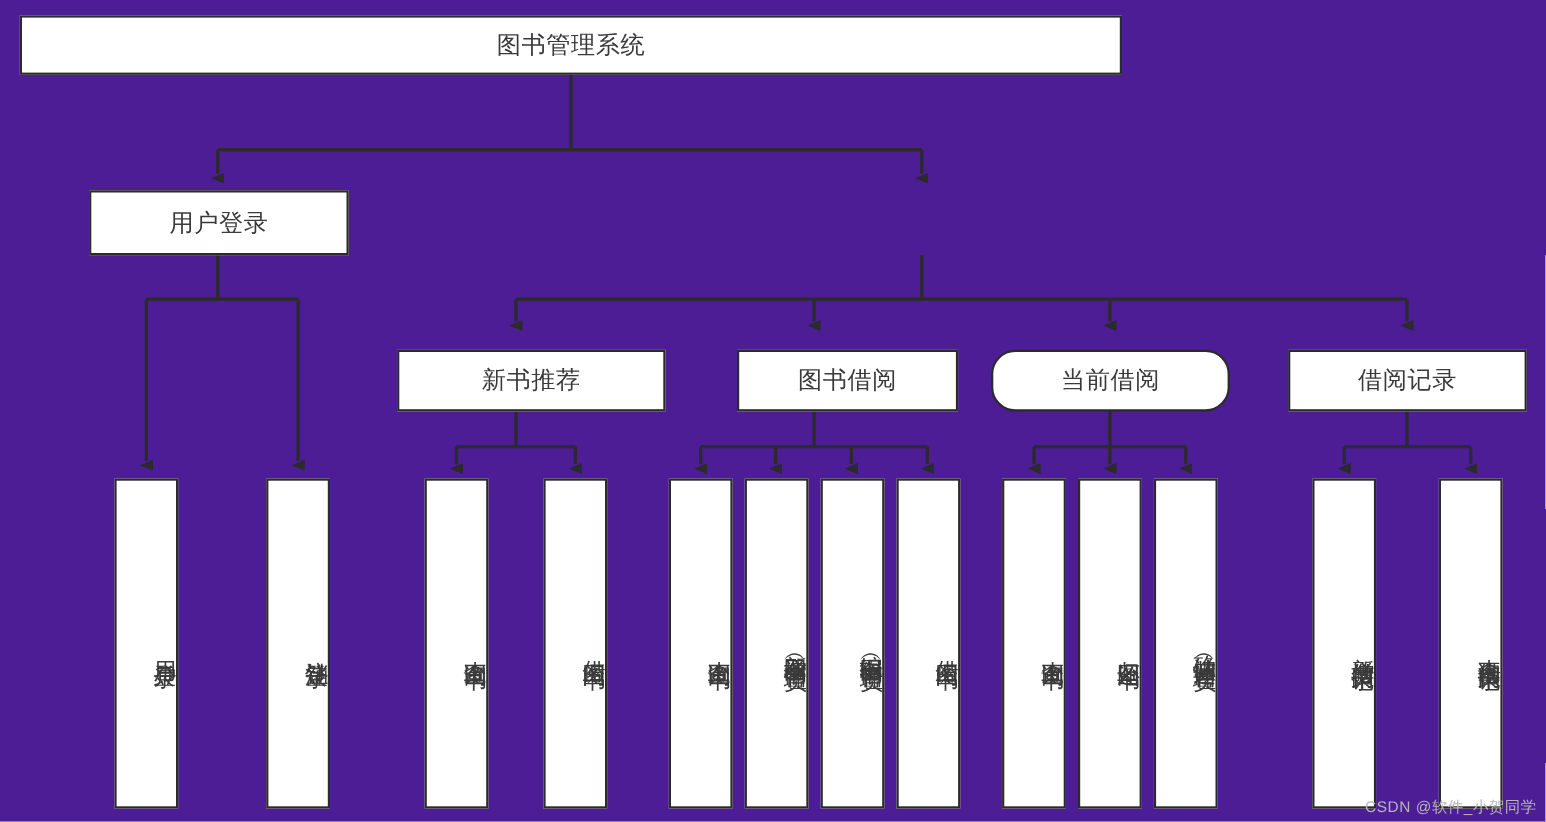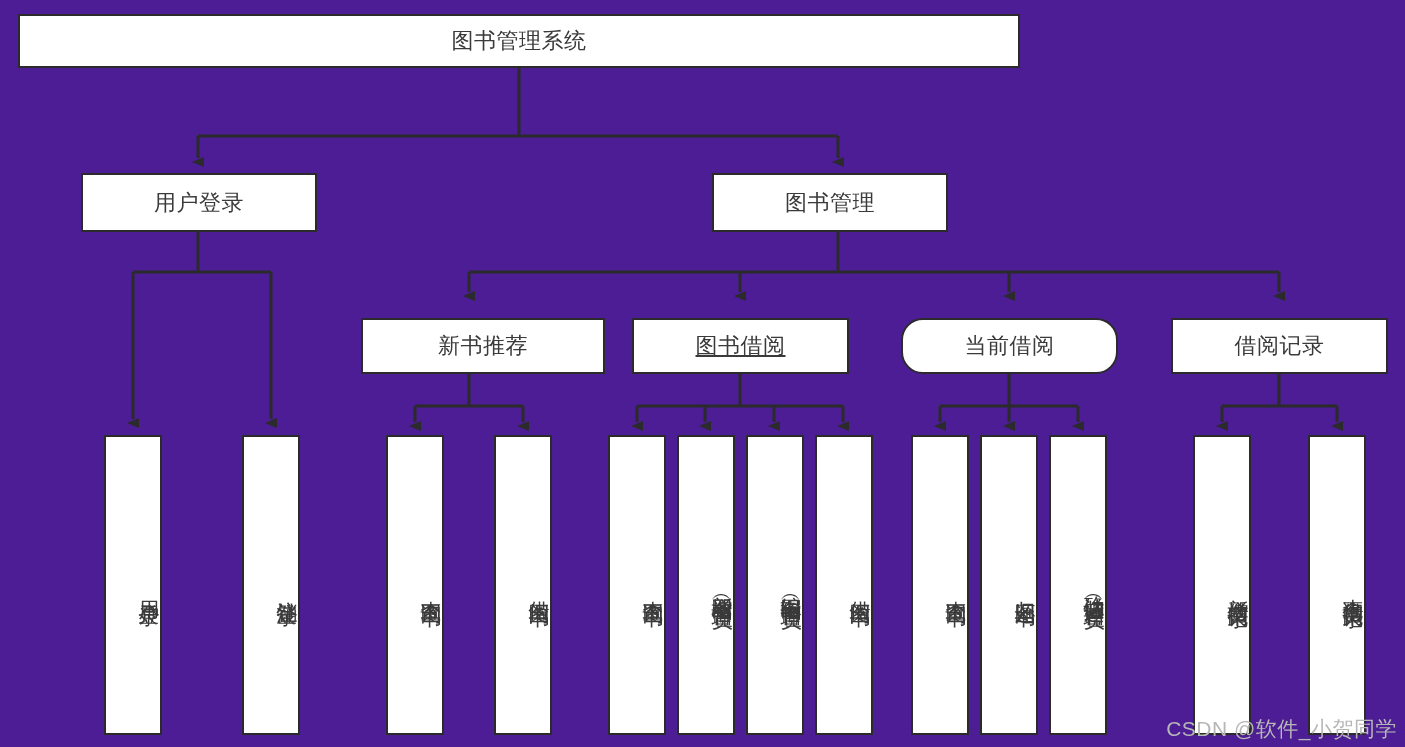--- a/index.html
+++ b/index.html
@@ -50,21 +50,21 @@
     line-height: 1.05;
   }
   .node-label {
     display: block;
     white-space: nowrap;
   }
   .watermark {
     position: absolute;
     right: 8px;
     bottom: 4px;
-    font-size: 21px;
+    font-size: 14px;
     color: #b6b6b6;
     letter-spacing: 0.5px;
     white-space: nowrap;
   }
 </style>
 </head>
 <body>
 
 <div id="canvas">
 
@@ -118,28 +118,25 @@
     </g>
   </svg>
 
   <div class="node horizontal" style="left:18px; top:14px; width:1002px; height:54px;">
     <span class="node-label">图书管理系统</span>
   </div>
 
   <div class="node horizontal" style="left:81px; top:173px; width:236px; height:59px;">
     <span class="node-label">用户登录</span>
   </div>
-  <div class="node horizontal" style="left:712px; top:173px; width:236px; height:59px;">
-    <span class="node-label">图书管理</span>
-  </div>
 
   <div class="node horizontal" style="left:361px; top:318px; width:244px; height:56px;">
     <span class="node-label">新书推荐</span>
   </div>
-  <div class="node horizontal" style="left:632px; top:318px; width:217px; height:56px;text-decoration:underline;">
+  <div class="node horizontal" style="left:670px; top:318px; width:201px; height:56px;">
     <span class="node-label">图书借阅</span>
   </div>
   <div class="node horizontal" style="left:901px; top:318px; width:217px; height:56px;border-radius:22px;">
     <span class="node-label">当前借阅</span>
   </div>
   <div class="node horizontal" style="left:1171px; top:318px; width:217px; height:56px;">
     <span class="node-label">借阅记录</span>
   </div>
 
   <div class="node vertical" style="left:104px; top:435px; width:58px; height:300px;">

